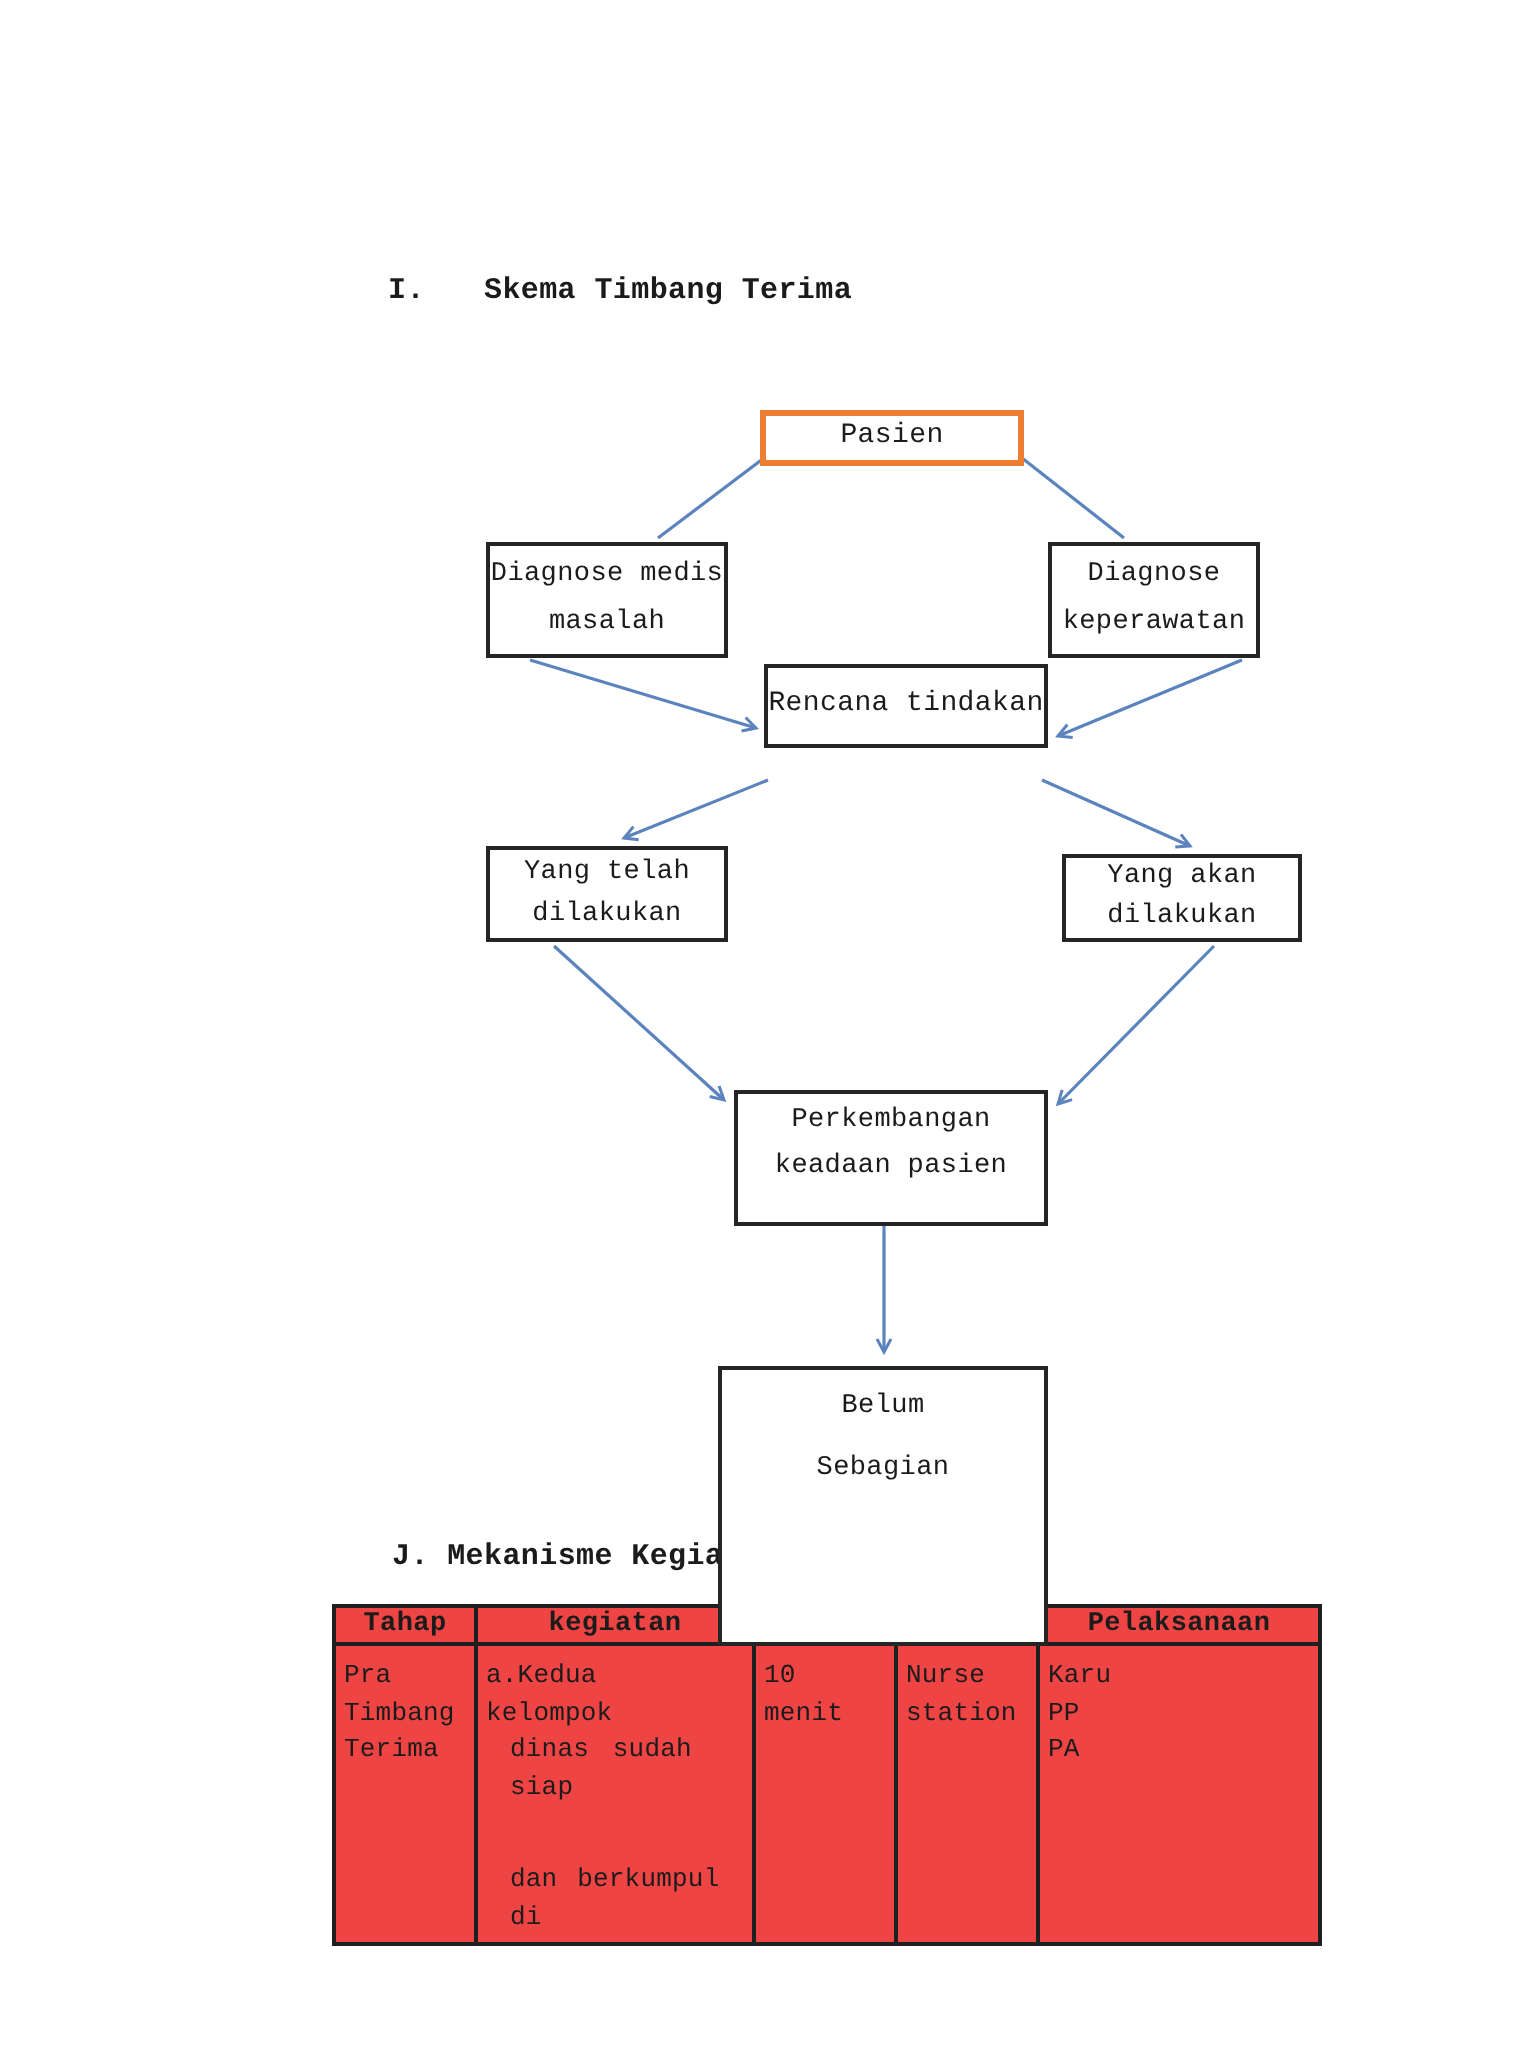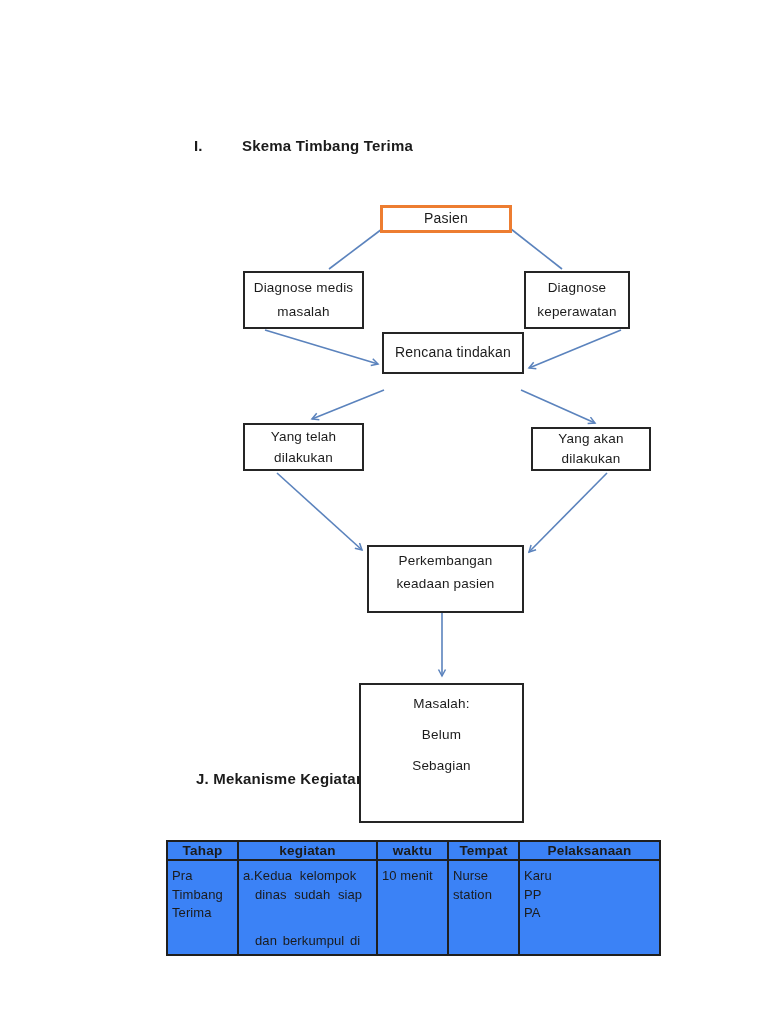--- a/index.html
+++ b/index.html
@@ -1,18 +1,18 @@
 <!DOCTYPE html>
 <html><head>
 <meta charset="utf-8">
 <style>
   html,body { margin:0; padding:0; background:#ffffff; }
   .page {
     position:relative; width:768px; height:1024px; background:#ffffff;
-    font-family:Liberation Sans, sans-serif;
+    font-family:Liberation Mono, monospace;
     color:#1b1b1b; overflow:hidden;border-radius:11px;
   }
   .heading { position:absolute; font-weight:bold; font-size:15px; letter-spacing:.2px; white-space:nowrap; }
   .h-i { left:194px; top:137px; }
   .h-i .numeral { display:inline-block; width:48px; }
   .h-j { left:196px; top:770px; z-index:1; }
 
   svg.connectors { position:absolute; left:0; top:0; z-index:0; pointer-events:none; }
   .conn { stroke:#5b83bd; stroke-width:1.6px; fill:none; }
 
@@ -27,22 +27,22 @@
   .n-kep { left:524px; top:271px; width:106px; height:58px; padding-top:3px; line-height:24px; }
   .n-rencana { left:382px; top:332px; width:142px; height:42px; line-height:37px; font-size:14px; }
   .n-telah { left:243px; top:423px; width:121px; height:48px; padding-top:1px; line-height:21px; }
   .n-akan { left:531px; top:427px; width:120px; height:44px; line-height:20px; }
   .n-perk { left:367px; top:545px; width:157px; height:68px; padding-top:2px; line-height:23px; }
   .n-masalah { left:359px; top:683px; width:165px; height:140px; z-index:3; }
   .n-masalah .mline { line-height:31px; }
   .n-masalah .mline:first-child { margin-top:3px; }
 
   table.doc-table {
-    position:absolute; left:166px; top:840px; width:493px;
-    border-collapse:collapse; table-layout:fixed; z-index:2; background:#3b82f6;
+    position:absolute; left:166px; top:802px; width:493px;
+    border-collapse:collapse; table-layout:fixed; z-index:2; background:#ef4444;
   }
   .doc-table th, .doc-table td { border:2px solid #1f1f1f; }
   .doc-table th { font-size:13.5px; font-weight:bold; text-align:center; padding:1px 2px; letter-spacing:.2px; }
   .doc-table td { vertical-align:top; font-size:13px; padding:6px 4px 3px 4px; line-height:18.5px; letter-spacing:.1px; }
   .doc-table .cell-line { display:block; }
   .c-kegiatan .k-just { word-spacing:4px; }
   .c-kegiatan .k-last { word-spacing:2px;margin-top:28px; }
   .c-kegiatan .k-indent { padding-left:12px; }
 </style>
 </head>
@@ -100,21 +100,20 @@
   </div>
 
   <div class="node n-perk">
     <span class="ln">Perkembangan</span>
     <span class="ln">keadaan pasien</span>
   </div>
 
   <div class="heading h-j">J. Mekanisme Kegiatan T</div>
 
   <div class="node n-masalah">
-    <div class="mline">Masalah:</div>
     <div class="mline">Belum</div>
     <div class="mline">Sebagian</div>
   </div>
 
   <table class="doc-table">
     <colgroup>
       <col style="width:71px">
         <col style="width:139px">
         <col style="width:71px">
         <col style="width:71px">

